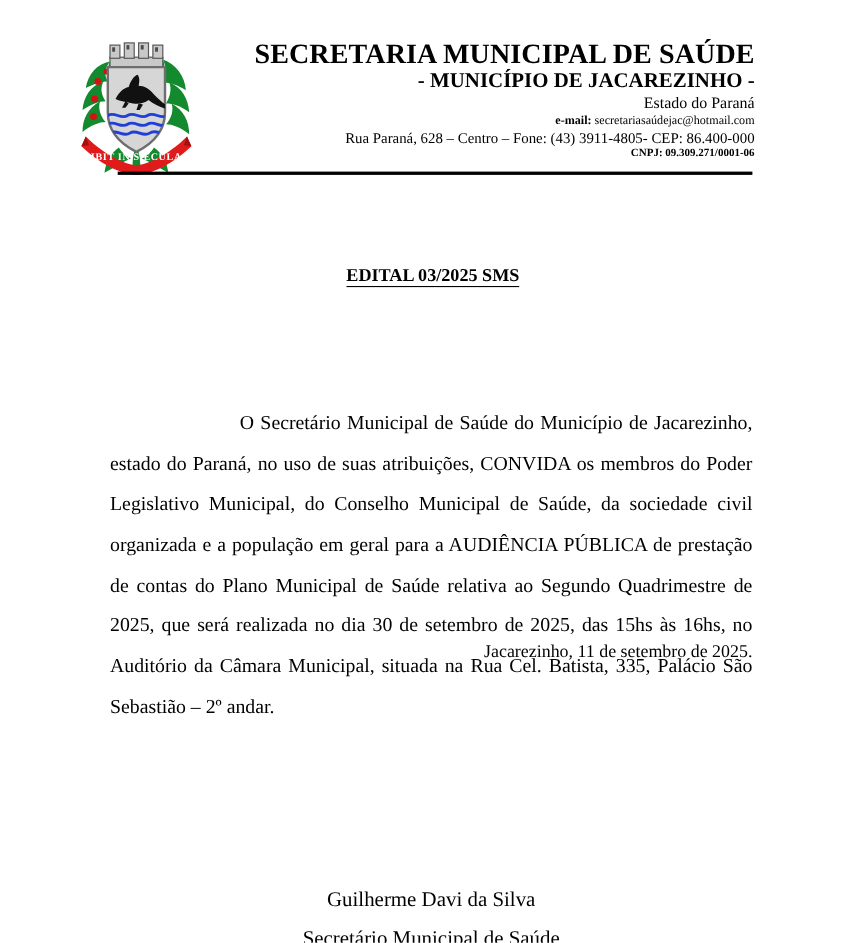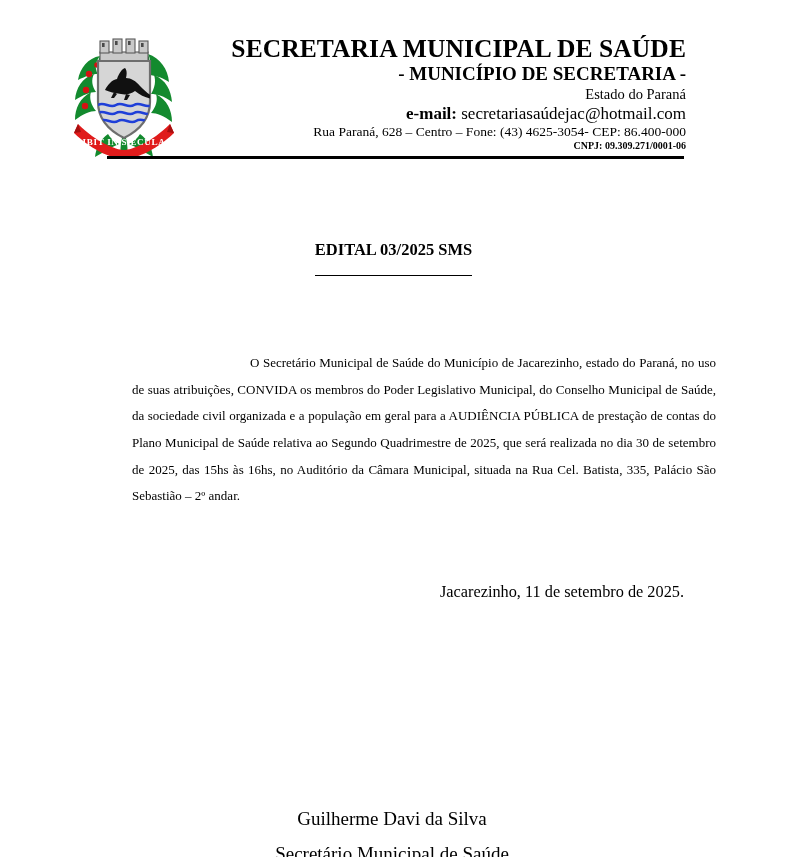--- a/index.html
+++ b/index.html
@@ -61,21 +61,21 @@
     font-weight: bold;
     margin-top: 1px;
     white-space: nowrap;
   }
   .org-state {
     font-size: 14.5px;
     font-weight: normal;
     margin-top: 4px;
   }
   .org-email {
-    font-size: 17px;
+    font-size: 11px;
     margin-top: 3px;
   }
   .org-email b { font-weight: bold; }
   .org-address {
     font-size: 13.5px;
     margin-top: 2px;
   }
   .org-cnpj {
     font-size: 10px;
     font-weight: bold;
@@ -96,36 +96,35 @@
     position: absolute;
     left: 0;
     top: 240px;
     width: 787px;
     text-align: center;
     font-size: 16.5px;
     font-weight: bold;
   }
   .doc-title span {
     border-bottom: 1.6px solid #000;
-    padding-bottom: 16px;
+    padding-bottom: 1px;
     text-align: right;
   }
 
   
   .body-block {
     position: absolute;
     left: 100px;
-    top: 350px;
+    top: 366px;
     width: 584px;
-    font-size: 13px;
+    font-size: 18px;
     text-align: justify;
     line-height: 2.05;
     text-indent: 118px;
     hyphens: none;
-    margin-left: 32px;
   }
 
   .closing-date {
     position: absolute;
     left: 100px;
     top: 580px;
     width: 584px;
     font-size: 16.3px;
     text-align: right;
     line-height: 1.5;
@@ -220,27 +219,27 @@
                    L110 105 C90 124 70 131 60 131 C50 131 30 124 10 105 Z" fill="#e01b1b"></path>
           <path d="M14 96 L10 105 L17 104 Z" fill="#a50f0f"></path>
           <path d="M106 96 L110 105 L103 104 Z" fill="#a50f0f"></path>
           <text x="60" y="117" text-anchor="middle" font-family="Liberation Serif, serif" font-size="9.2" font-weight="bold" fill="#ffffff" letter-spacing="0.6">IBIT IN SÆCULA</text>
         </g>
       </svg>
     </div>
 
     <div class="header-text">
       <div class="org-title">SECRETARIA MUNICIPAL DE SAÚDE</div>
-      <div class="org-sub">- MUNICÍPIO DE SECRETARIA -</div>
+      <div class="org-sub">- MUNICÍPIO DE JACAREZINHO -</div>
       <div class="org-state">Estado do Paraná</div>
       <div class="org-email">
         <b>e-mail:</b>
         <span>secretariasaúdejac@hotmail.com</span>
       </div>
-      <div class="org-address">Rua Paraná, 628 – Centro – Fone: (43) 4625-3054- CEP: 86.400-000</div>
+      <div class="org-address">Rua Paraná, 628 – Centro – Fone: (43) 3911-4805- CEP: 86.400-000</div>
       <div class="org-cnpj">CNPJ: 09.309.271/0001-06</div>
     </div>
   </div>
 
   <div class="rule"></div>
 
   <div class="doc-title">
     <span>EDITAL 03/2025 SMS</span>
   </div>
 

